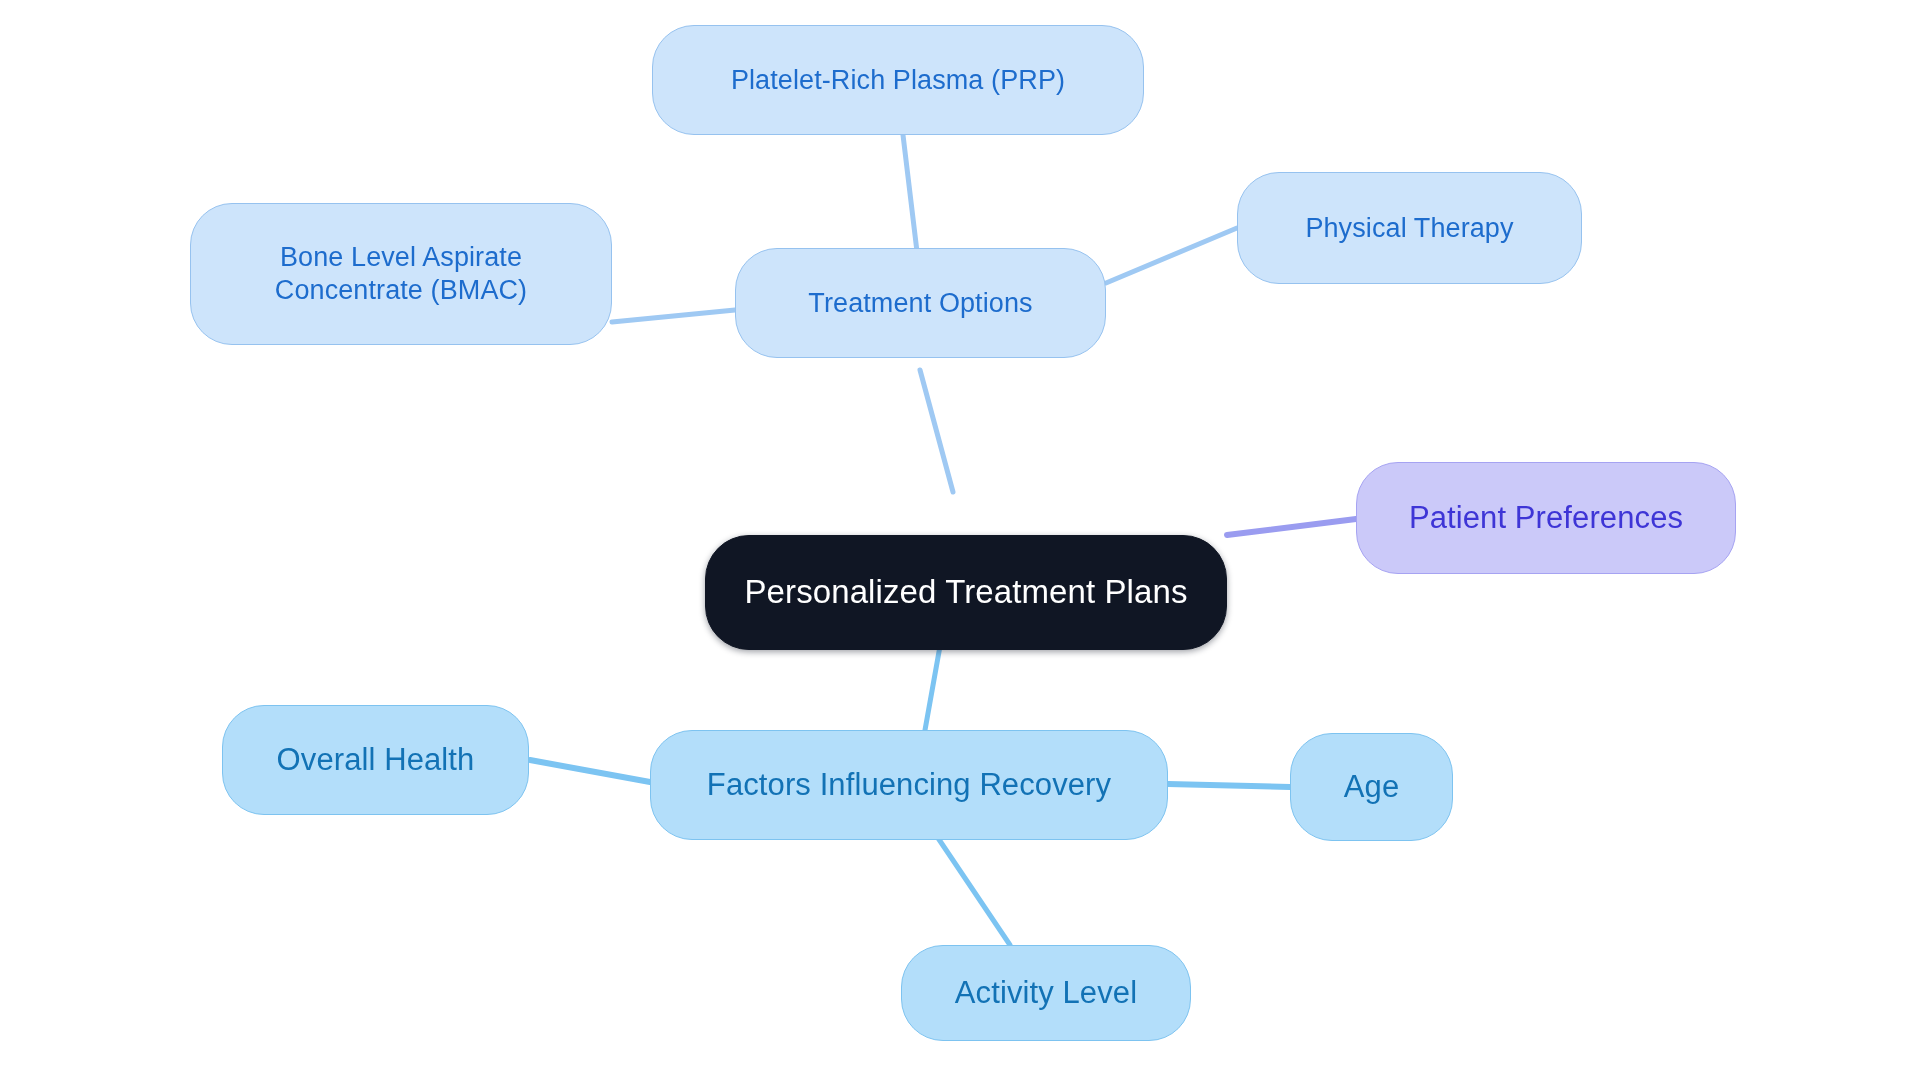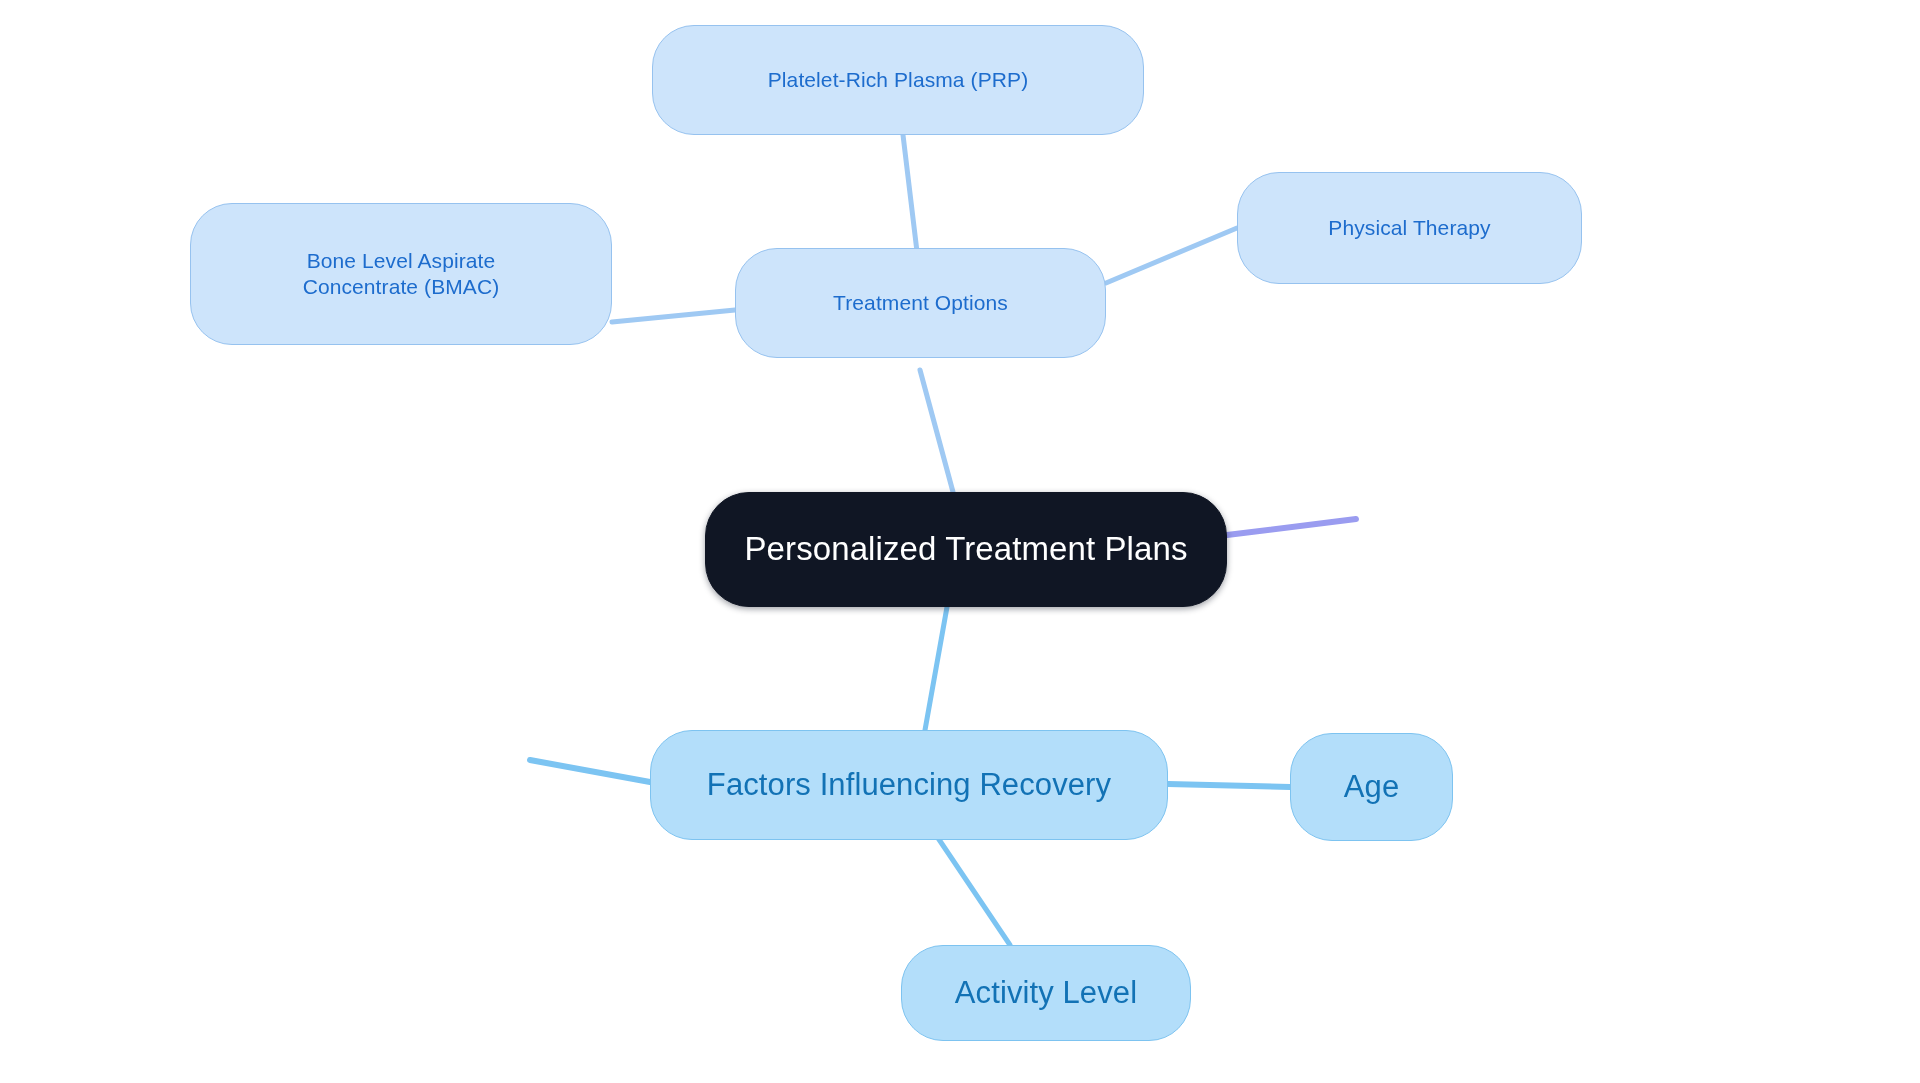--- a/index.html
+++ b/index.html
@@ -42,29 +42,30 @@
   }
 
   
   .node--root {
     background: #101624;
     border-color: #101624;
     color: #ffffff;
     border-radius: 44px;
     font-size: 33px;
     box-shadow: 0 2px 6px rgba(15,21,36,0.40);
+    margin-top: 43px;
   }
 
   
   .node--pale {
     background: #cde4fb;
     border-color: #96c2ef;
     color: #1d6ccd;
     border-radius: 42px;
-    font-size: 21px;
+    font-size: 27px;
   }
 
   
   .node--sky {
     background: #b3deFA;
     border-color: #7dc3f0;
     color: #1272b5;
     border-radius: 42px;
     font-size: 31px;
   }
@@ -114,25 +115,31 @@
   </div>
 
   <div class="node node--pale" style="left:1237px; top:172px; width:345px; height:112px;">
     <span>Physical Therapy</span>
   </div>
 
   <div class="node node--pale" style="left:735px; top:248px; width:371px; height:110px;">
     <span>Treatment Options</span>
   </div>
 
+  <div class="node node--lavender" style="left:1356px; top:462px; width:380px; height:112px;">
+    <span>Patient Preferences</span>
+  </div>
 
   <div class="node node--root" style="left:705px; top:492px; width:522px; height:115px;">
     <span>Personalized Treatment Plans</span>
   </div>
 
+  <div class="node node--sky" style="left:222px; top:705px; width:307px; height:110px;">
+    <span>Overall Health</span>
+  </div>
 
   <div class="node node--sky" style="left:650px; top:730px; width:518px; height:110px;">
     <span>Factors Influencing Recovery</span>
   </div>
 
   <div class="node node--sky" style="left:1290px; top:733px; width:163px; height:108px;">
     <span>Age</span>
   </div>
 
   <div class="node node--sky" style="left:901px; top:945px; width:290px; height:96px;">

